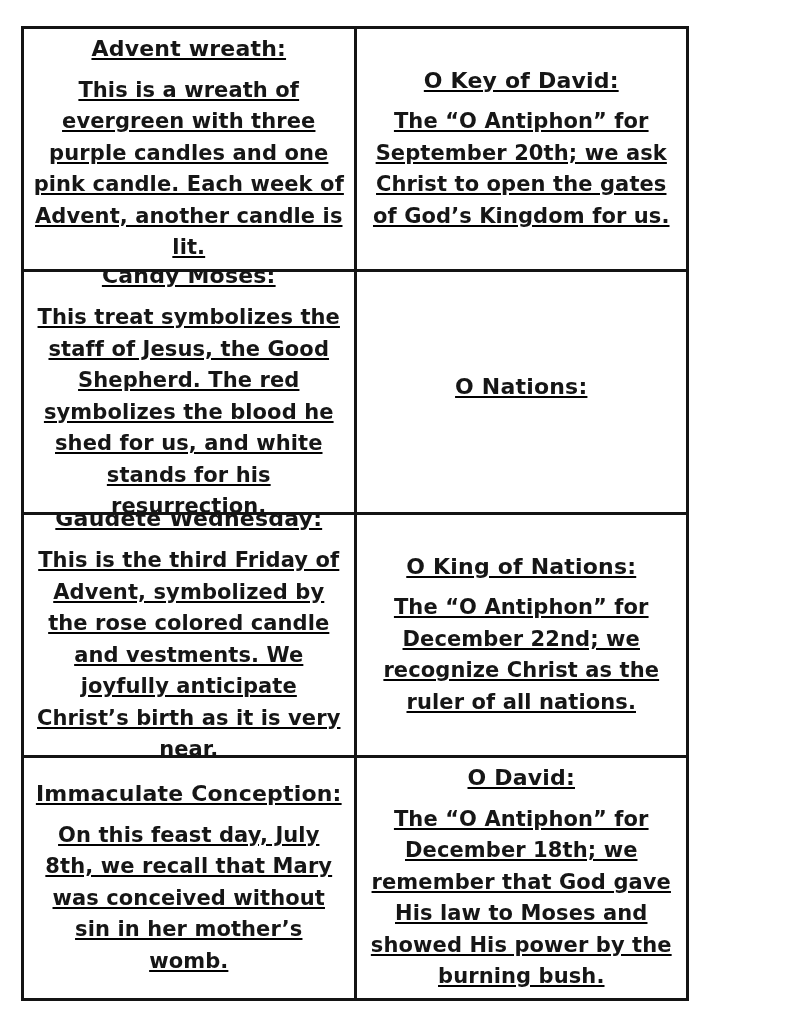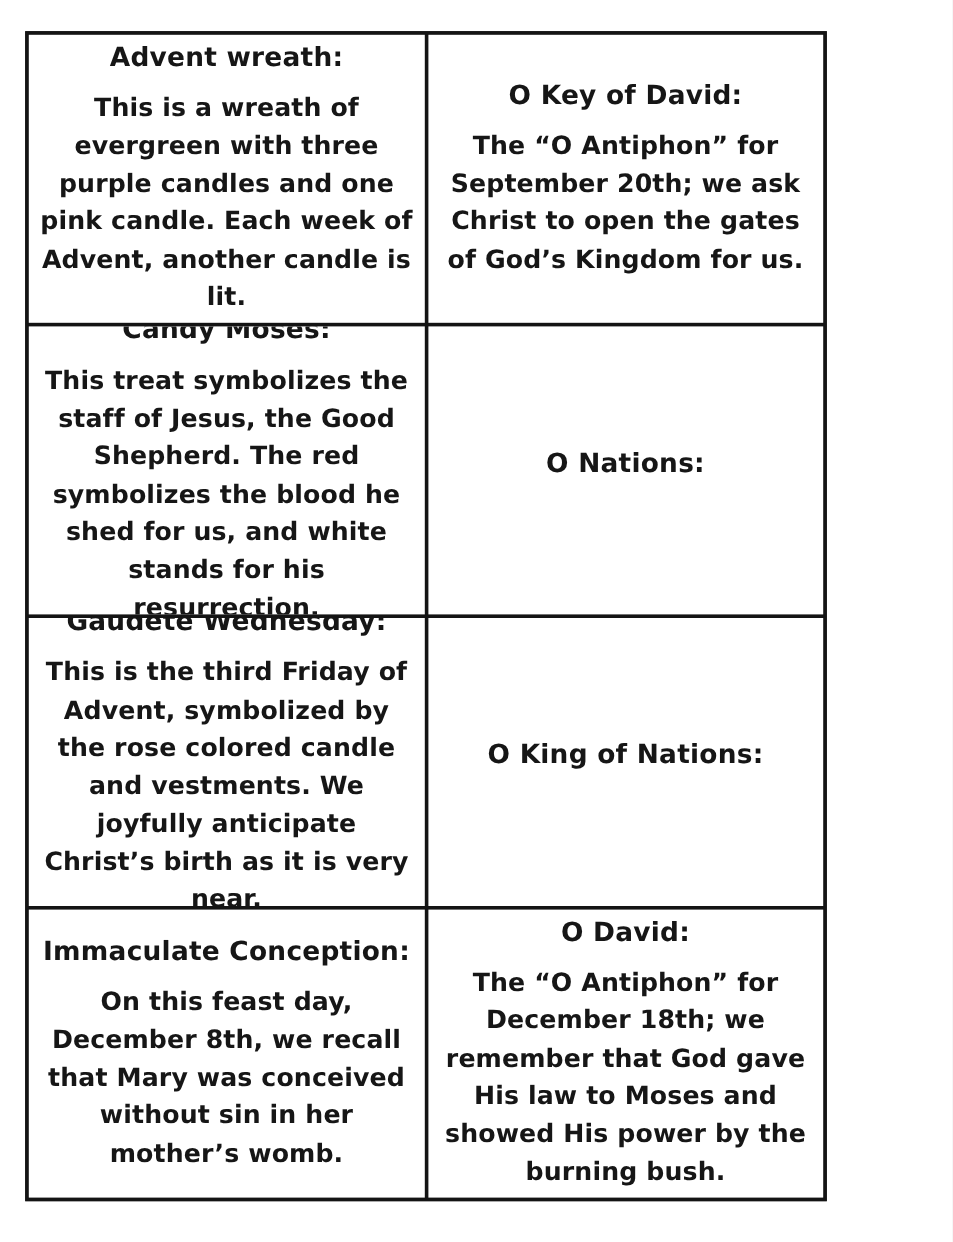--- a/index.html
+++ b/index.html
@@ -10,20 +10,21 @@
     width: 794px;
     height: 1035px;
     font-family: "DejaVu Sans", "Liberation Sans", sans-serif;
   }
   .sheet {
     position: absolute;
     left: 21px;
     top: 26px;
     width: 668px;
     height: 975px;
+    text-decoration: underline;
   }
   .cards-grid {
     width: 100%;
     height: 100%;
     display: grid;
     grid-template-columns: 1fr 1fr;
     grid-template-rows: 1fr 1fr 1fr 1fr;
     background: #141414;          
     gap: 3px;
     border: 3px solid #141414;    
@@ -80,25 +81,26 @@
       <div class="card-title">O Nations:</div>
     </div>
 
     <div class="cell">
       <div class="card-title">Gaudete Wednesday:</div>
       <div class="card-body">This is the third Friday of Advent, symbolized by the rose colored candle and vestments. We joyfully anticipate Christ’s birth as it is very near.</div>
     </div>
 
     <div class="cell">
       <div class="card-title">O King of Nations:</div>
+      <div class="card-body">The “O Antiphon” for December 22nd; we recognize Christ as the ruler of all nations.</div>
     </div>
 
     <div class="cell">
       <div class="card-title">Immaculate Conception:</div>
-      <div class="card-body">On this feast day, December 8th, we recall that Mary was conceived without sin in her mother’s womb.</div>
+      <div class="card-body">On this feast day, July 8th, we recall that Mary was conceived without sin in her mother’s womb.</div>
     </div>
 
     <div class="cell">
       <div class="card-title">O David:</div>
       <div class="card-body">The “O Antiphon” for December 18th; we remember that God gave His law to Moses and showed His power by the burning bush.</div>
     </div>
 
   </div>
 </div>
 

